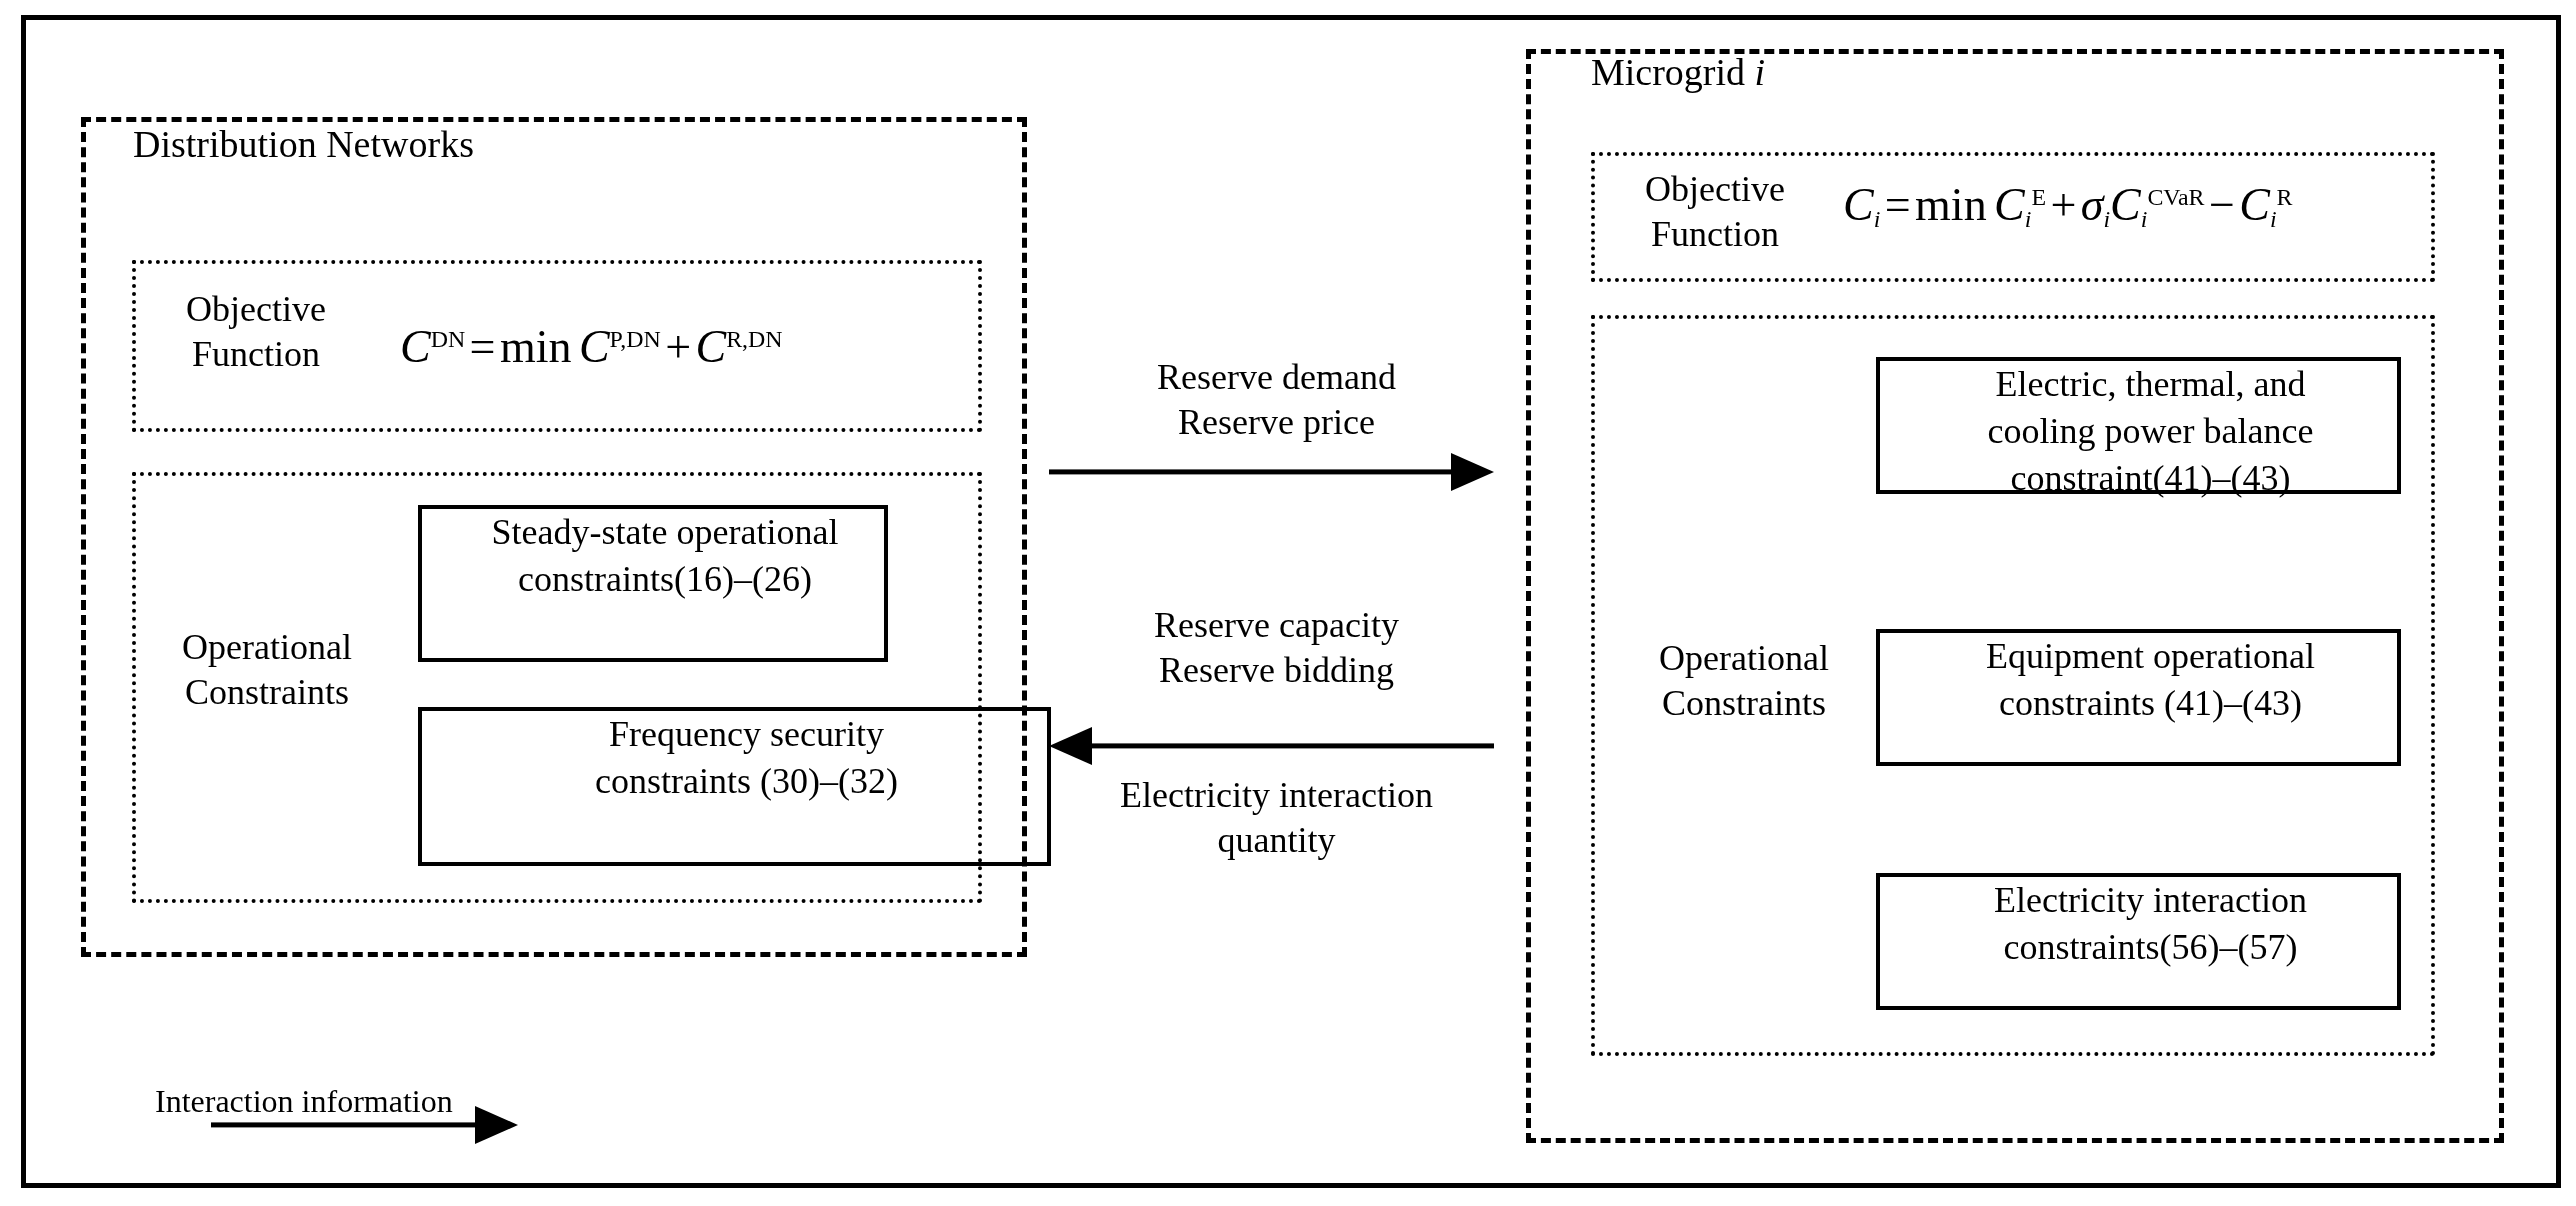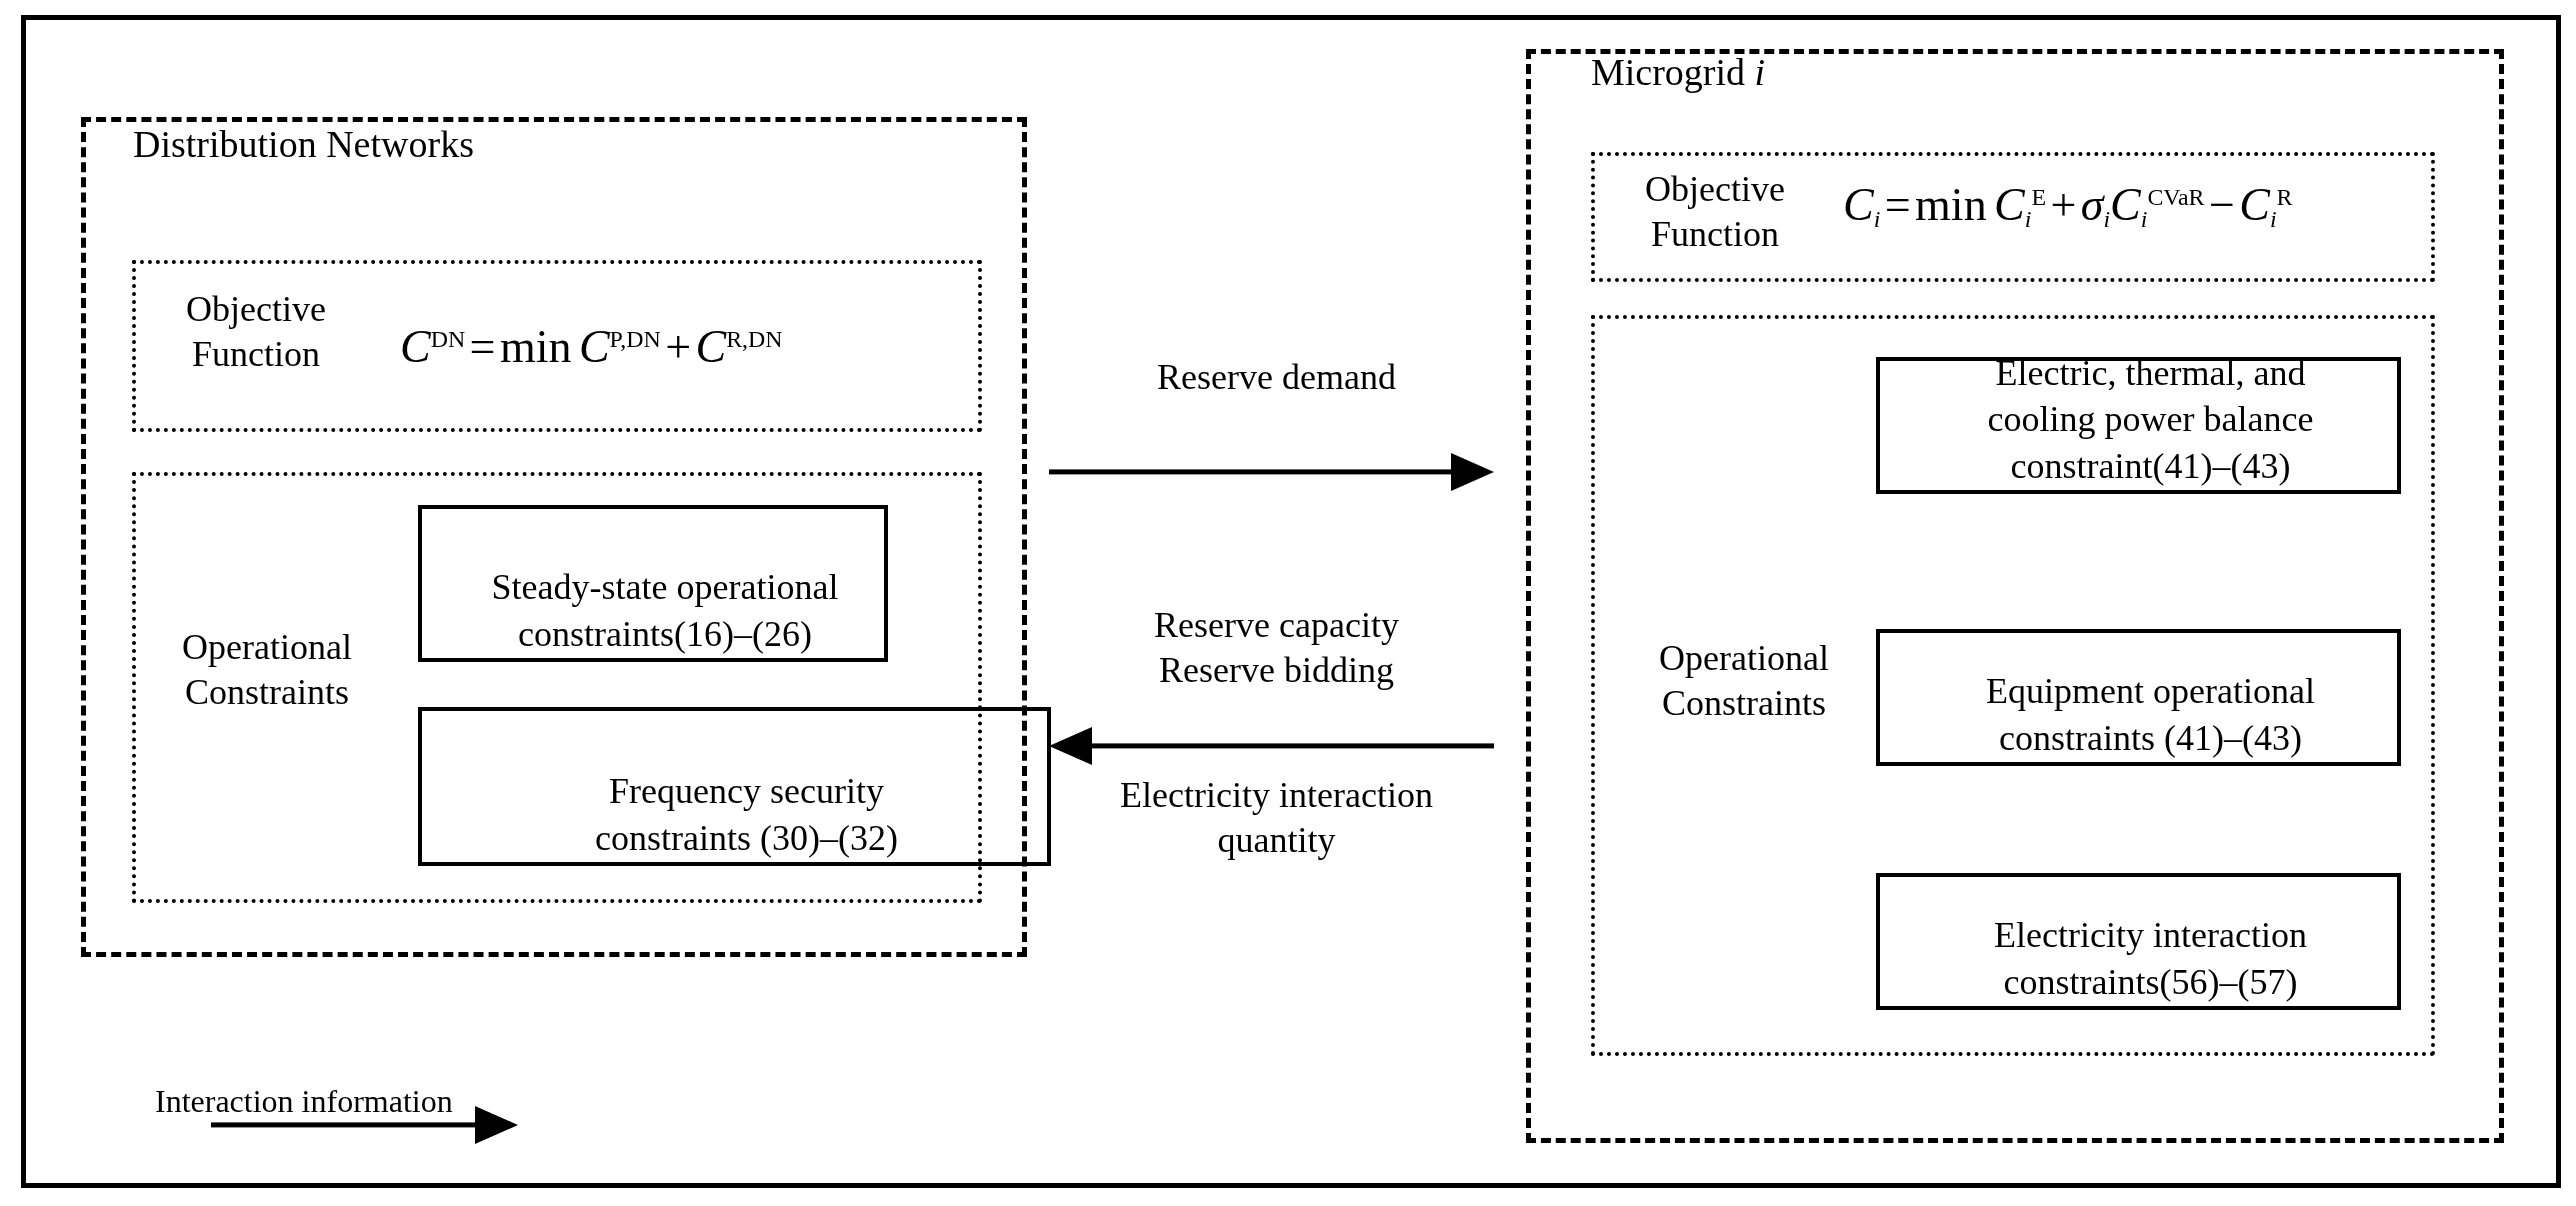--- a/index.html
+++ b/index.html
@@ -9,21 +9,21 @@
   .outer-frame{position:absolute;left:21px;top:15px;width:2540px;height:1173px;
      border:5.2px solid #000;box-sizing:border-box;}
 
   .panel-dashed{position:absolute;box-sizing:border-box;
      border:5.2px dashed #000;}
 
   .box-dotted{position:absolute;box-sizing:border-box;
      border:4.4px dotted #000;}
 
   .box-solid{position:absolute;box-sizing:border-box;
-     border:4.4px solid #000;display:flex;align-items:flex-end;justify-content:center;text-align:center;padding-left:24px;}
+     border:4.4px solid #000;display:flex;align-items:flex-start;justify-content:center;text-align:center;padding-left:24px;}
 
   .panel-title{position:absolute;font-size:38px;line-height:1.1;white-space:nowrap;}
   .side-label{position:absolute;font-size:36px;line-height:1.25;text-align:center;}
   .box-text{font-size:36px;line-height:1.30;}
 
   .formula{position:absolute;font-family:"Liberation Serif", serif;font-size:46px;white-space:nowrap;}
   .formula i{font-style:italic;}
   .formula sup{font-size:0.52em;vertical-align:0.62em;font-style:normal;}
   .formula sub{font-size:0.52em;vertical-align:-0.28em;font-style:italic;}
   .op{padding:0 4.4px;}
@@ -123,20 +123,21 @@
 
   <div class="box-solid" style="left:1876px;top:873px;width:525px;height:137px;">
     <div class="box-text">
       <div>Electricity interaction</div>
       <div>constraints(56)–(57)</div>
     </div>
   </div>
 
   <div class="arrow-label" style="left:1058px;top:355px;width:437px;">
     <div>Reserve demand</div>
+    <div>Reserve price</div>
   </div>
 
   <div class="arrow right" style="left:1049px;top:472px;width:445px;">
     <div class="shaft" style="left:0;right:38px;"></div>
     <div class="head"></div>
   </div>
 
   <div class="arrow-label" style="left:1058px;top:603px;width:437px;">
     <div>Reserve capacity</div>
     <div>Reserve bidding</div>

